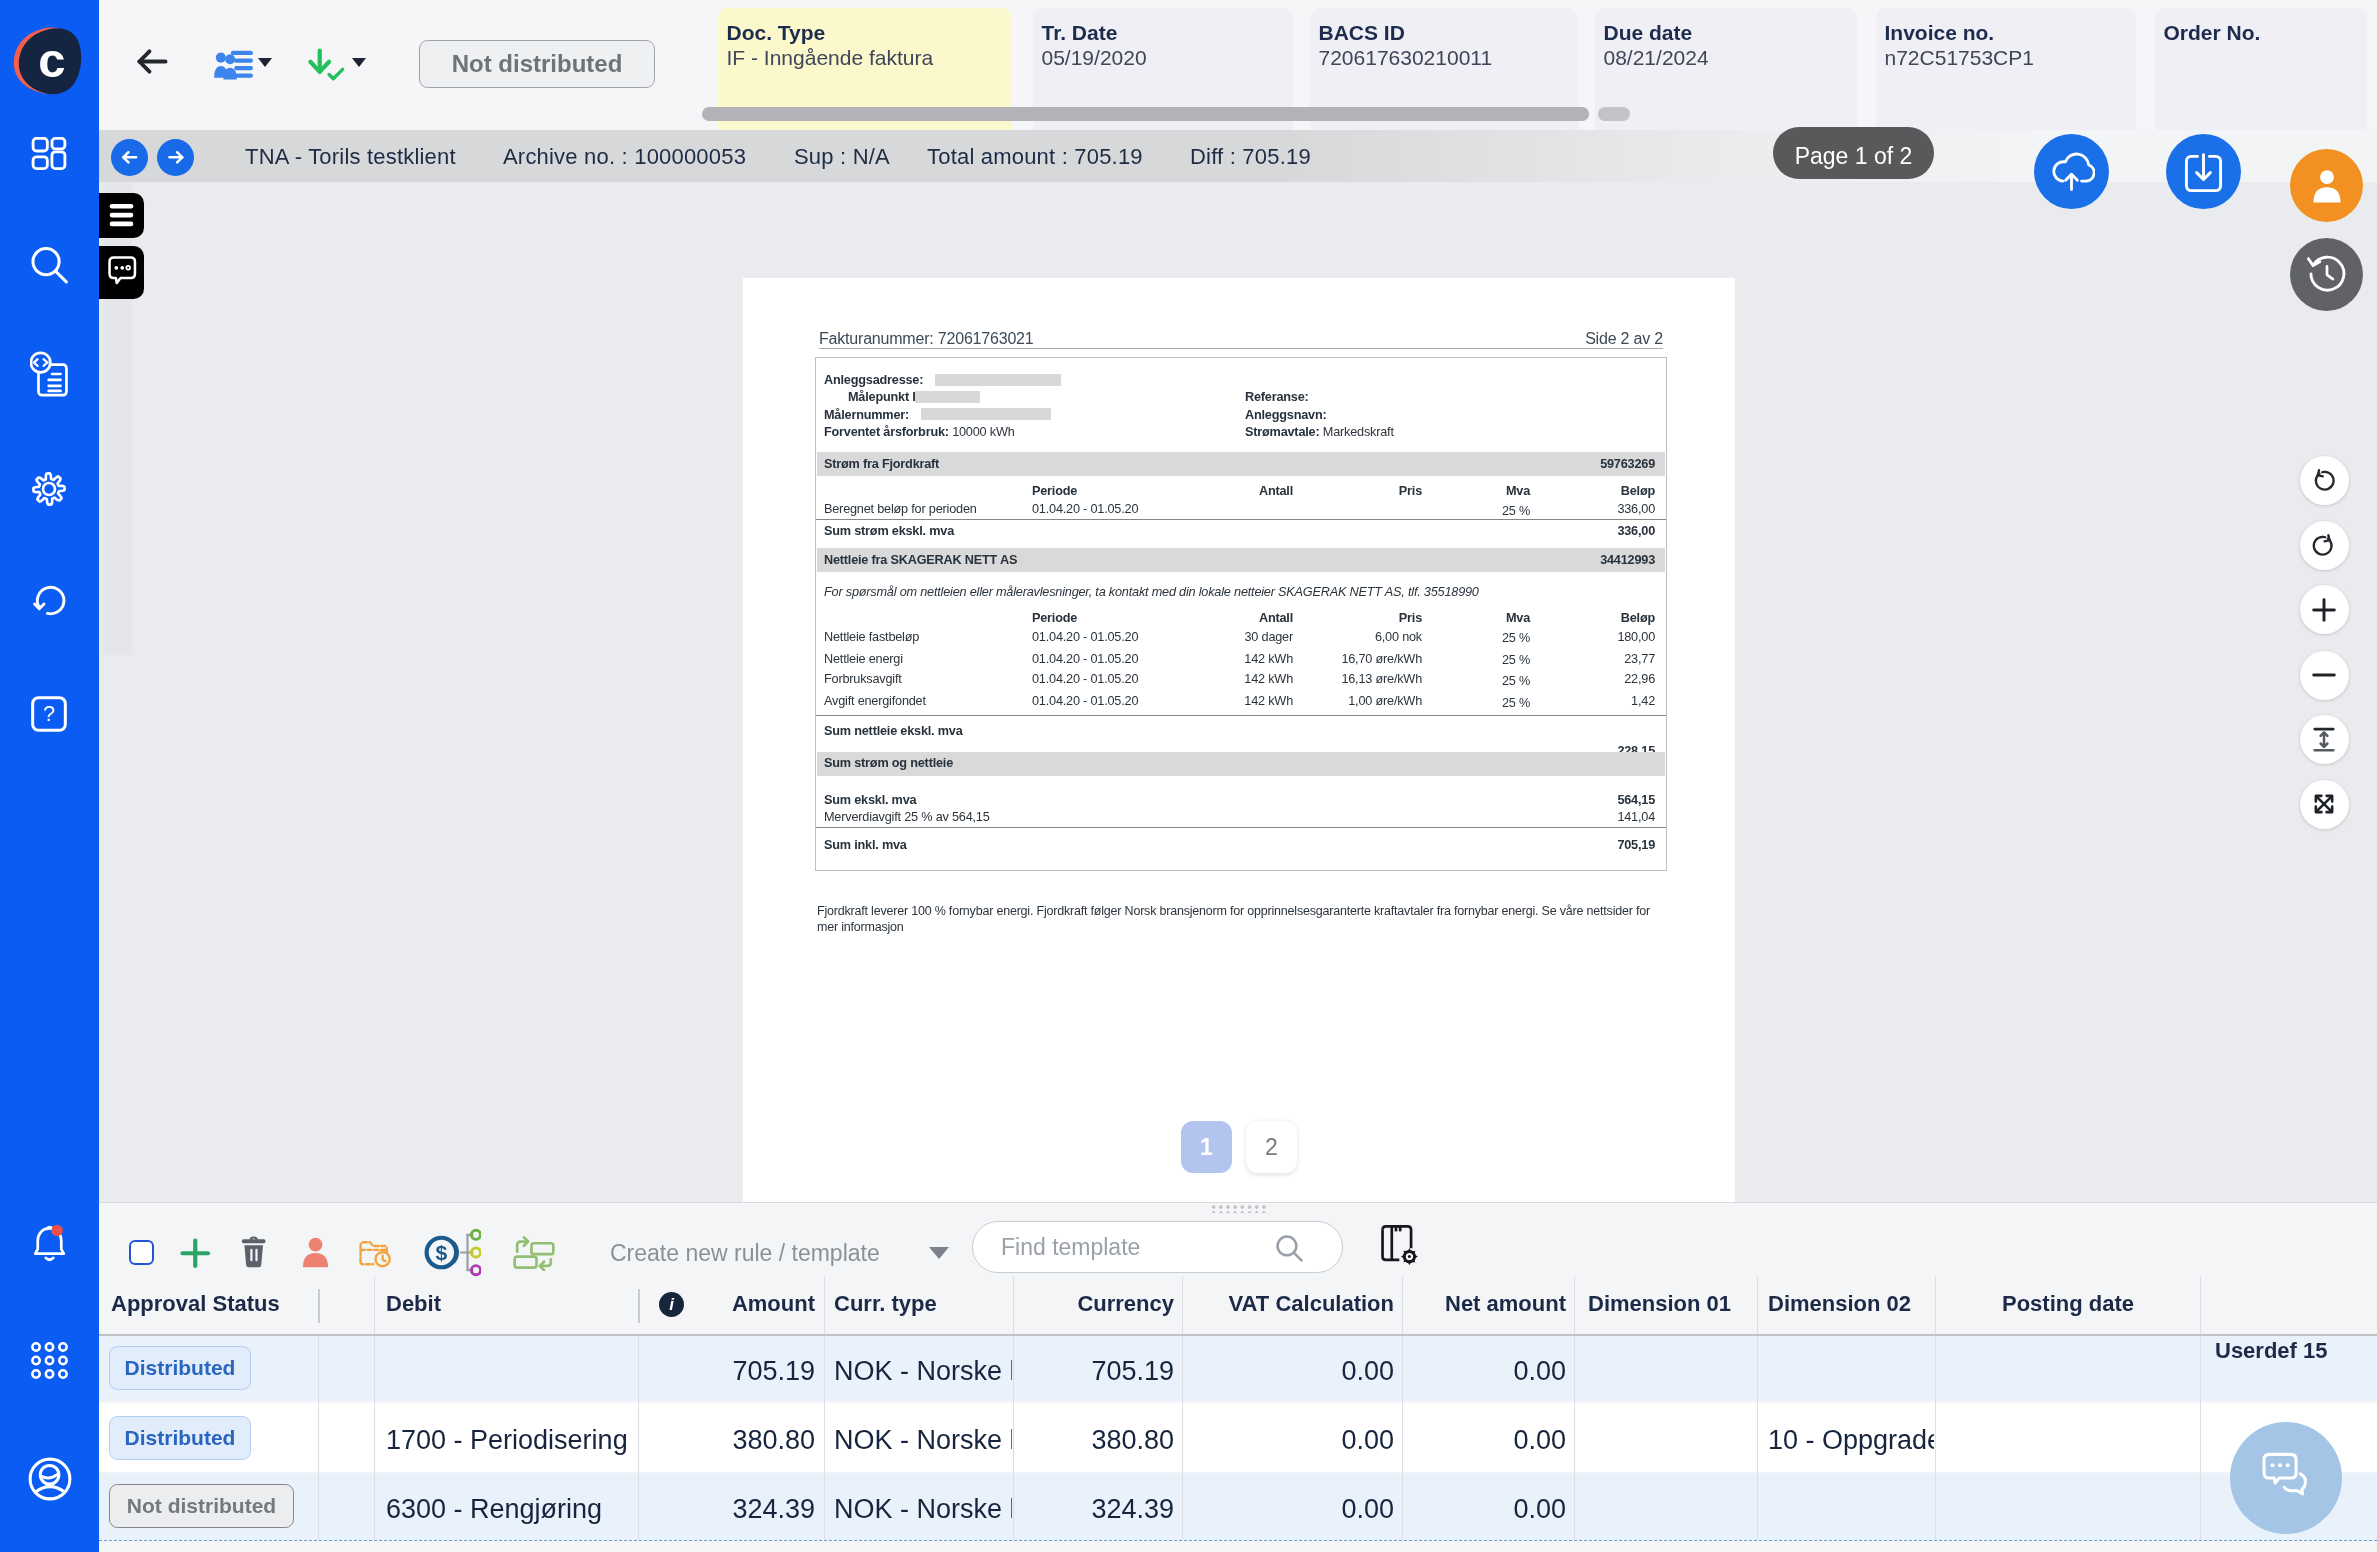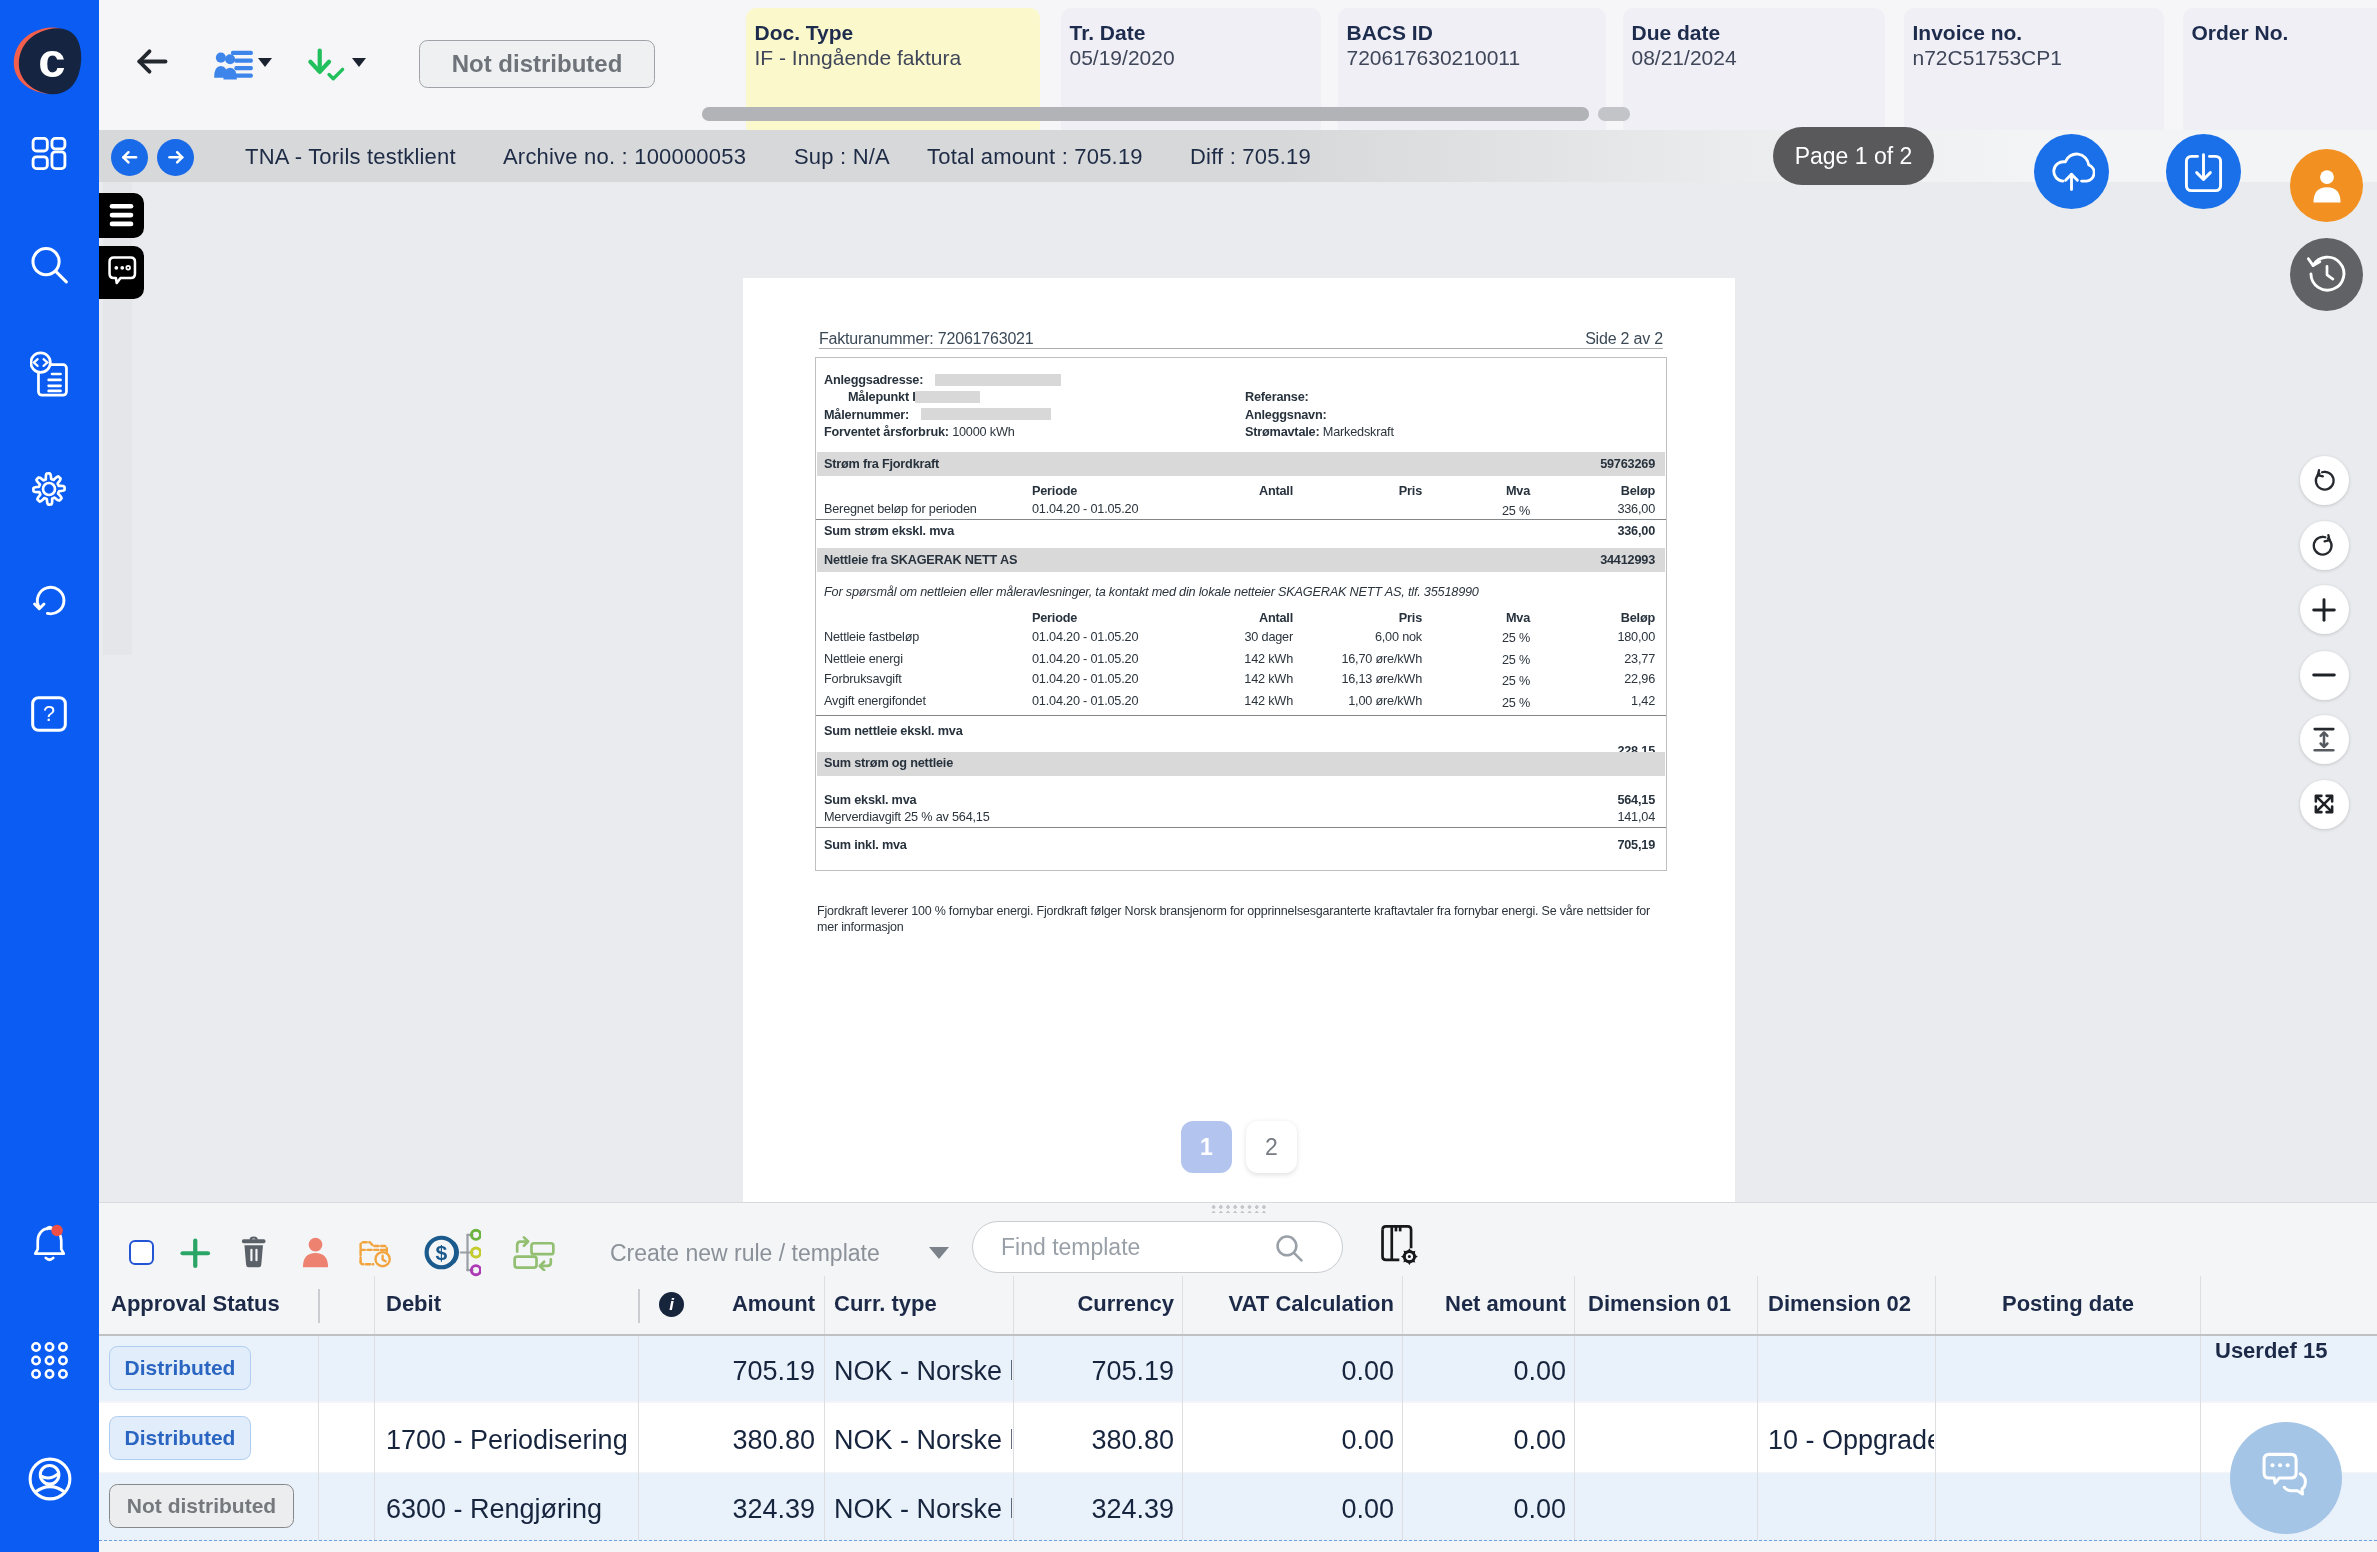--- a/index.html
+++ b/index.html
@@ -5,21 +5,21 @@
   * { margin:0; padding:0; box-sizing:border-box; }
   html,body { width:2377px; height:1552px; overflow:hidden; }
   body { font-family:"Liberation Sans", sans-serif; background:#f6f6f8; position:relative; }
   .abs { position:absolute; }
 
   
   #sidebar { left:0; top:0; width:99px; height:1552px; background:#0a5cf2; z-index:30; }
 
   
   #topbar { left:99px; top:0; width:2278px; height:130px; background:#f6f6f8; }
-  .card { position:absolute; top:7.6px; height:130px; border-radius:10.2px; background:#efeff5; padding:12.7px 0 0 8.5px;margin-left:28px; }
+  .card { position:absolute; top:7.6px; height:130px; border-radius:10.2px; background:#efeff5; padding:12.7px 0 0 8.5px; }
   .card .lab { font-size:21px; font-weight:bold; color:#1d2b4d; line-height:25.4px; }
   .card .val { font-size:21px; color:#3f4659; line-height:24px; margin-top:0.8px; }
   #notdist { left:419px; top:40px; width:236px; height:48px; border:1.7px solid #9fa3a9; border-radius:8.5px;
              background:#eef0f1; color:#6e7379; font-weight:bold; font-size:24px; text-align:center; line-height:45px; }
   #hscroll1 { left:702px; top:107px; width:887px; height:13.6px; background:#b1b3b6; border-radius:6.8px; }
   #hscroll2 { left:1598px; top:107px; width:32px; height:13.6px; background:#c2c4c7; border-radius:6.8px; }
 
   
   #statusbar { left:99px; top:130px; width:2278px; height:53px;
       background:linear-gradient(to right, #d7d8da 0%, #d7d8da 52%, #ebecee 72%, #f3f4f6 85%, #f3f4f6 100%);
@@ -46,21 +46,21 @@
            text-align:center; line-height:52px; }
 
   
   .ctl { position:absolute; left:2300px; width:49px; height:49px; border-radius:50%; background:#fff;
          box-shadow:0 0.8px 3.4px rgba(0,0,0,0.18); }
 
   
   .fab { position:absolute; border-radius:50%; z-index:20; }
 
   
-  #pagepill { left:1773px; top:127px; width:161px; height:58px; border-radius:29px; background:#59595c;
+  #pagepill { left:1773px; top:127px; width:161px; height:52px; border-radius:29px; background:#59595c;
               color:#fff; font-size:23px; text-align:center; line-height:58px; z-index:21; }
 
   
   #bottom { left:99px; top:1202px; width:2278px; height:350px; background:#f4f5f7; border-top:0.8px solid #d8dade; }
   #findpill { left:972px; top:1221px; width:371px; height:52px; border:1.7px solid #c9ccd1; border-radius:26px; background:#fff; }
   #findpill span { position:absolute; left:28px; top:12px; font-size:23px; color:#9aa0a8; }
   .hdrtxt { position:absolute; top:1291px; font-size:22px; font-weight:bold; color:#1c2a48; white-space:nowrap; }
   .hdrtxt.r { transform:translateX(-100%); }
   .vline { position:absolute; top:1276px; height:264px; width:0.8px; background:#dcdee2; }
   .vtick { position:absolute; top:1289px; height:34px; width:1.7px; background:#c9ccd1; }

